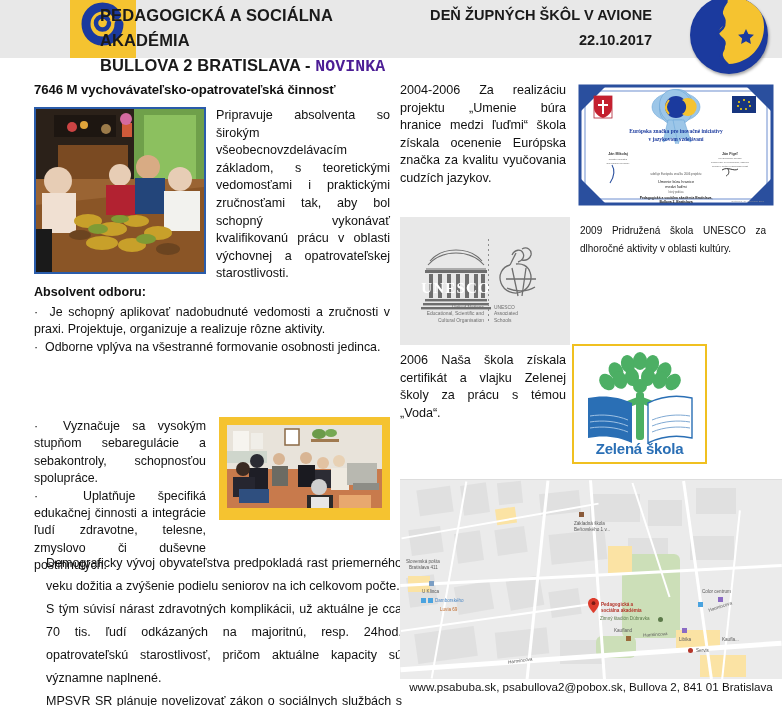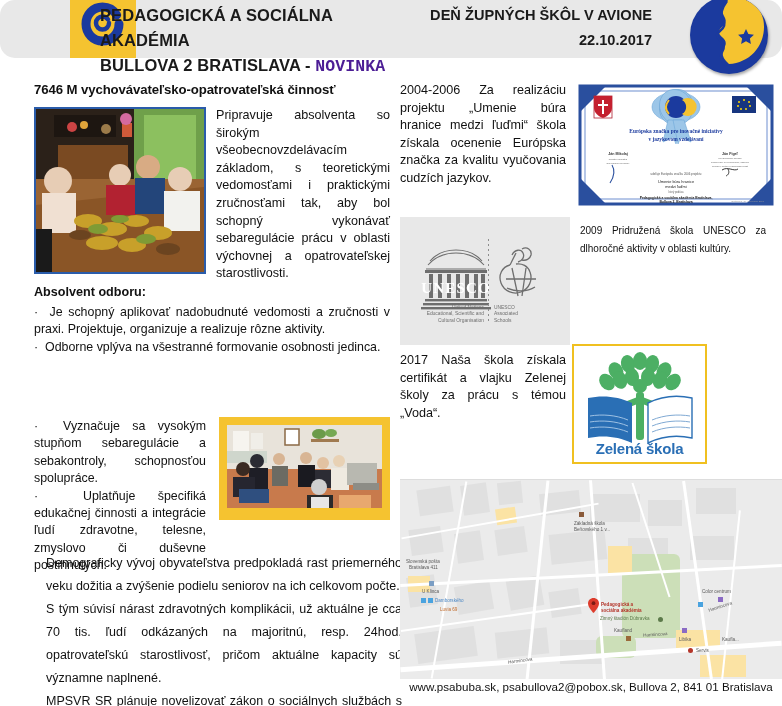--- a/index.html
+++ b/index.html
@@ -8,21 +8,20 @@
     background: #ffffff;
     font-family: "Liberation Sans", sans-serif;
     overflow: hidden;
   }
   .page { position: relative; width: 782px; height: 706px; background: #fff; }
 
   
   .header {
     position: absolute; left: 0; top: 0; width: 782px; height: 58px;
     background: #e8e8e8;
-    border-radius: 15px;
   }
   .header-logo-left {
     position: absolute; left: 70px; top: -8px; width: 66px; height: 66px;
     background: #f5c330; overflow: hidden;
   }
   .spiral {
     position: absolute; left: 9px; top: 6px; width: 48px; height: 52px;
   }
   .header-titles {
     position: absolute; left: 100px; top: 0; width: 560px; height: 58px;
@@ -236,21 +235,21 @@
           <ellipse cx="84" cy="110" rx="9" ry="4"></ellipse>
         </g>
         <g fill="#6b4420">
           <ellipse cx="44" cy="126" rx="11" ry="5"></ellipse>
             <ellipse cx="132" cy="140" rx="12" ry="6"></ellipse>
         </g>
         <rect x="0" y="120" width="16" height="43" fill="#1a1a1a"></rect>
       </svg>
     </div>
 
-    <div class="intro-par">Pripravuje absolventa so širokým všeobecnovzdelávacím základom, s teoretickými vedomosťami i praktickými zručnosťami tak, aby bol schopný vykonávať sebaregulácie prácu v oblasti výchovnej a opatrovateľskej starostlivosti.</div>
+    <div class="intro-par">Pripravuje absolventa so širokým všeobecnovzdelávacím základom, s teoretickými vedomosťami i praktickými zručnosťami tak, aby bol schopný vykonávať kvalifikovanú prácu v oblasti výchovnej a opatrovateľskej starostlivosti.</div>
 
     <div class="abs-heading">Absolvent odboru:</div>
 
     <div class="bullets-a">
       <div>·&nbsp; <span>Je schopný aplikovať nadobudnuté vedomosti a zručnosti v praxi. Projektuje, organizuje a realizuje rôzne aktivity.</span></div>
       <div>·&nbsp; <span>Odborne vplýva na všestranné formovanie osobnosti jedinca.</span></div>
     </div>
 
     <div class="bullets-b">
       <div style="margin-top:4px">·&nbsp; <span>Vyznačuje sa vysokým stupňom sebaregulácie a sebakontroly, schopnosťou spolupráce.</span></div>
@@ -396,21 +395,21 @@
         <div style="position:absolute;left:80px;top:70px;width:60px" class="unesco-cap2">
           <div>UNESCO</div>
           <div>Associated</div>
           <div>Schools</div>
         </div>
       </div>
     </div>
 
     <div class="r-text-2">2009 Pridružená škola UNESCO za dlhoročné aktivity v oblasti kultúry.</div>
 
-    <div class="r-text-3">2017  Naša škola získala certifikát a vlajku Zelenej školy za prácu s témou „Voda“.</div>
+    <div class="r-text-3">2006  Naša škola získala certifikát a vlajku Zelenej školy za prácu s témou „Voda“.</div>
 
     <div class="zelena-box">
       <svg viewBox="0 0 131 116" width="131" height="116">
         <rect width="131" height="116" fill="#ffffff"></rect>
         <g fill="#4caf64">
           <ellipse cx="42" cy="25" rx="7" ry="9" transform="rotate(-28 42 25)"></ellipse>
           <ellipse cx="54" cy="18" rx="7" ry="9" transform="rotate(-14 54 18)"></ellipse>
           <ellipse cx="66" cy="15" rx="7" ry="9"></ellipse>
           <ellipse cx="78" cy="18" rx="7" ry="9" transform="rotate(14 78 18)"></ellipse>
           <ellipse cx="90" cy="25" rx="7" ry="9" transform="rotate(28 90 25)"></ellipse>

